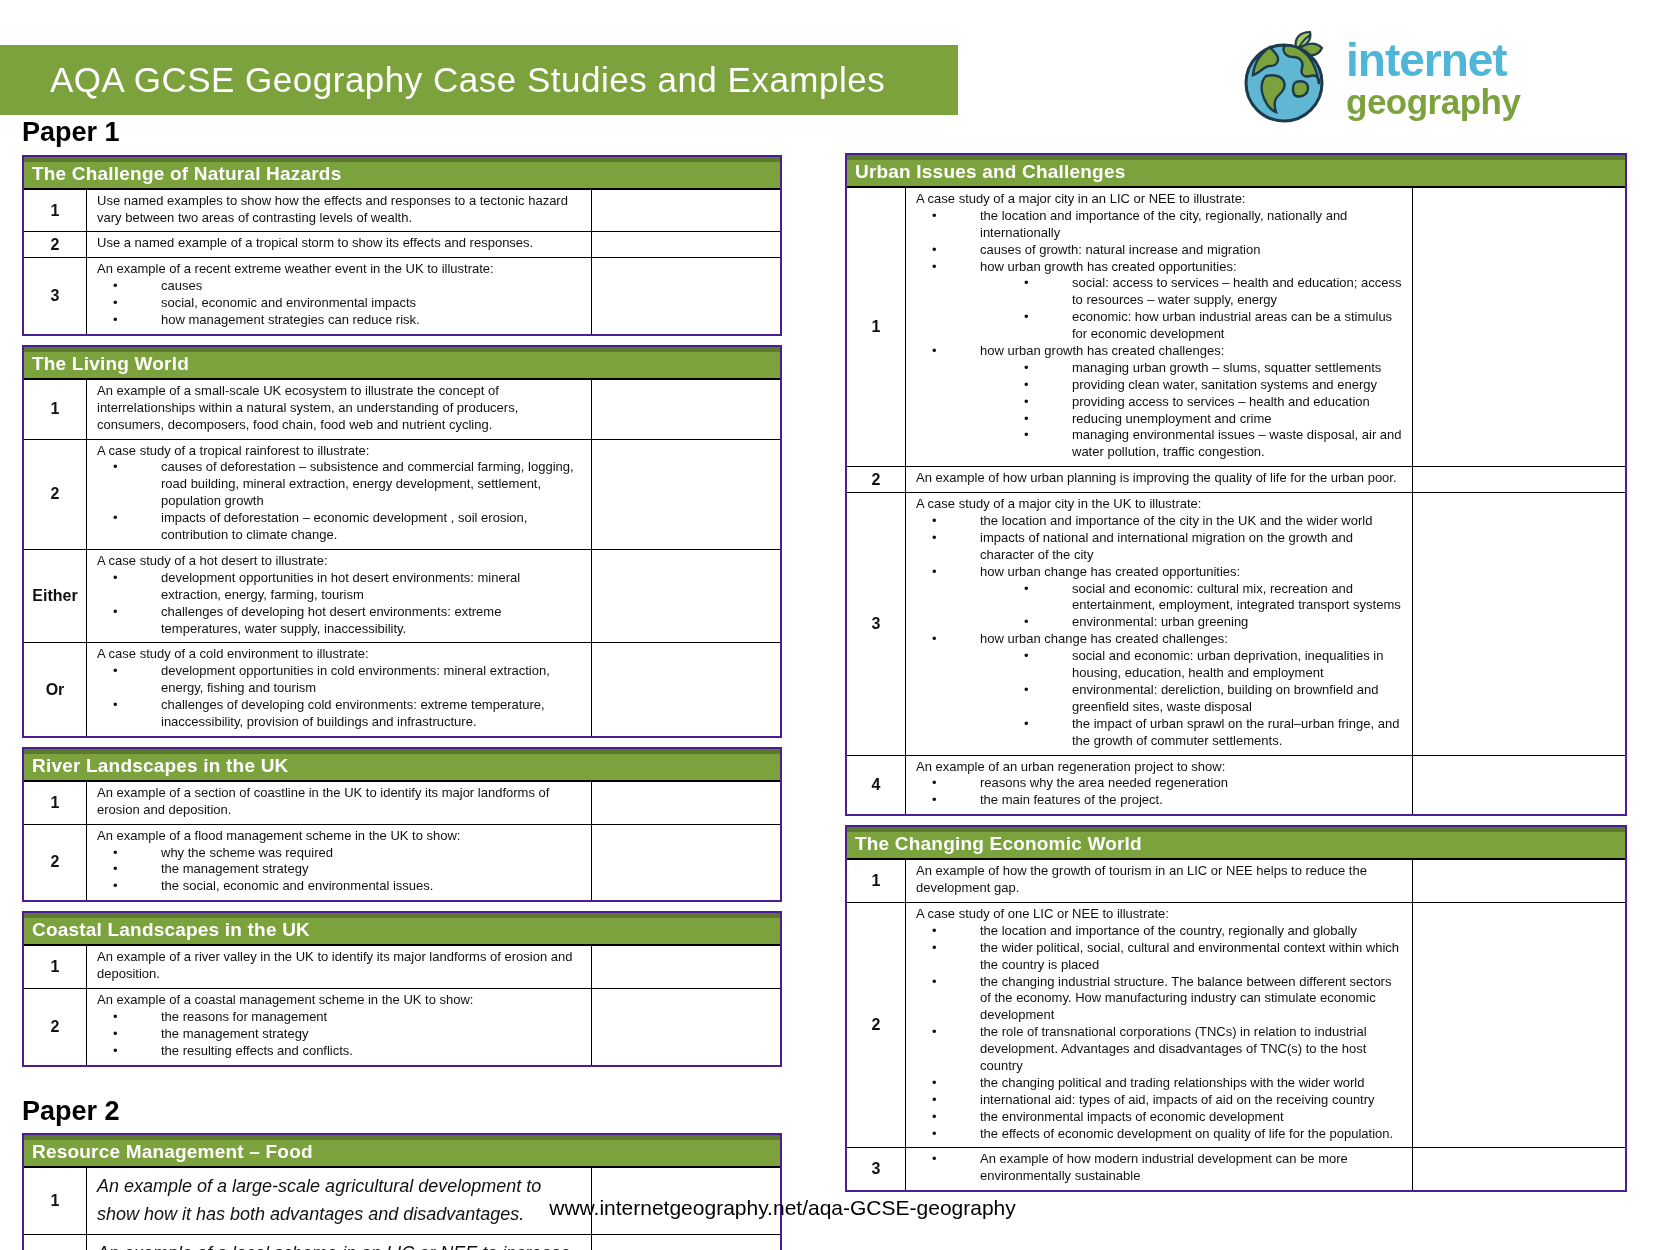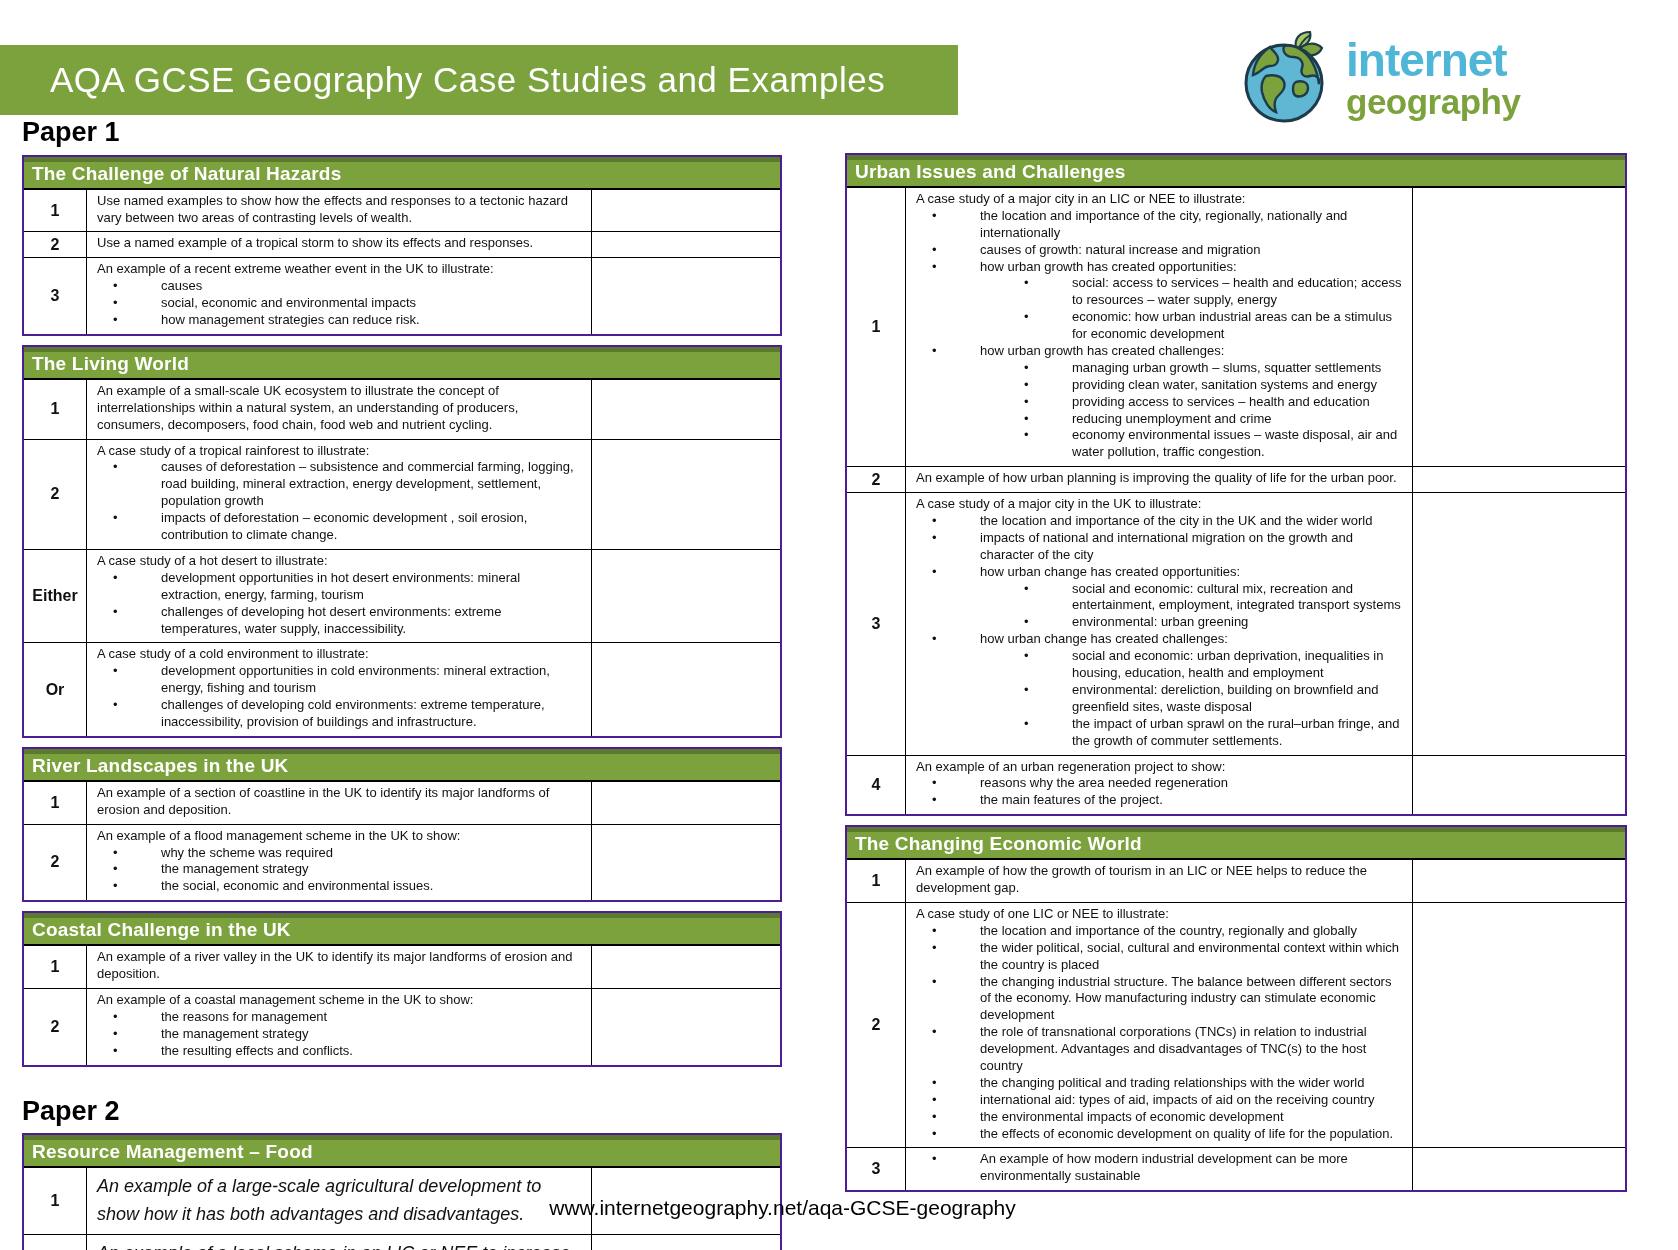--- a/index.html
+++ b/index.html
@@ -208,21 +208,21 @@
             <div class="b l1">
               <span class="dot">•</span>
               <span class="btx">the social, economic and environmental issues.</span>
             </div>
           </div>
           <div class="ans"></div>
         </div>
       </div>
       <div class="tbl">
         <div class="sec-head">
-          <div class="sec-title">Coastal Challenge in the UK</div>
+          <div class="sec-title">Coastal Landscapes in the UK</div>
         </div>
         <div class="row">
           <div class="num">1</div>
           <div class="desc">
             <div class="intro">An example of a river valley in the UK to identify its major landforms of erosion and deposition.</div>
           </div>
           <div class="ans"></div>
         </div>
         <div class="row">
           <div class="num">2</div>
@@ -314,21 +314,21 @@
             <div class="b l2">
               <span class="dot">•</span>
               <span class="btx">providing access to services – health and education</span>
             </div>
             <div class="b l2">
               <span class="dot">•</span>
               <span class="btx">reducing unemployment and crime</span>
             </div>
             <div class="b l2">
               <span class="dot">•</span>
-              <span class="btx">economy environmental issues – waste disposal, air and water pollution, traffic congestion.</span>
+              <span class="btx">managing environmental issues – waste disposal, air and water pollution, traffic congestion.</span>
             </div>
           </div>
           <div class="ans"></div>
         </div>
         <div class="row">
           <div class="num">2</div>
           <div class="desc">
             <div class="intro">An example of how urban planning is improving the quality of life for the urban poor.</div>
           </div>
           <div class="ans"></div>

